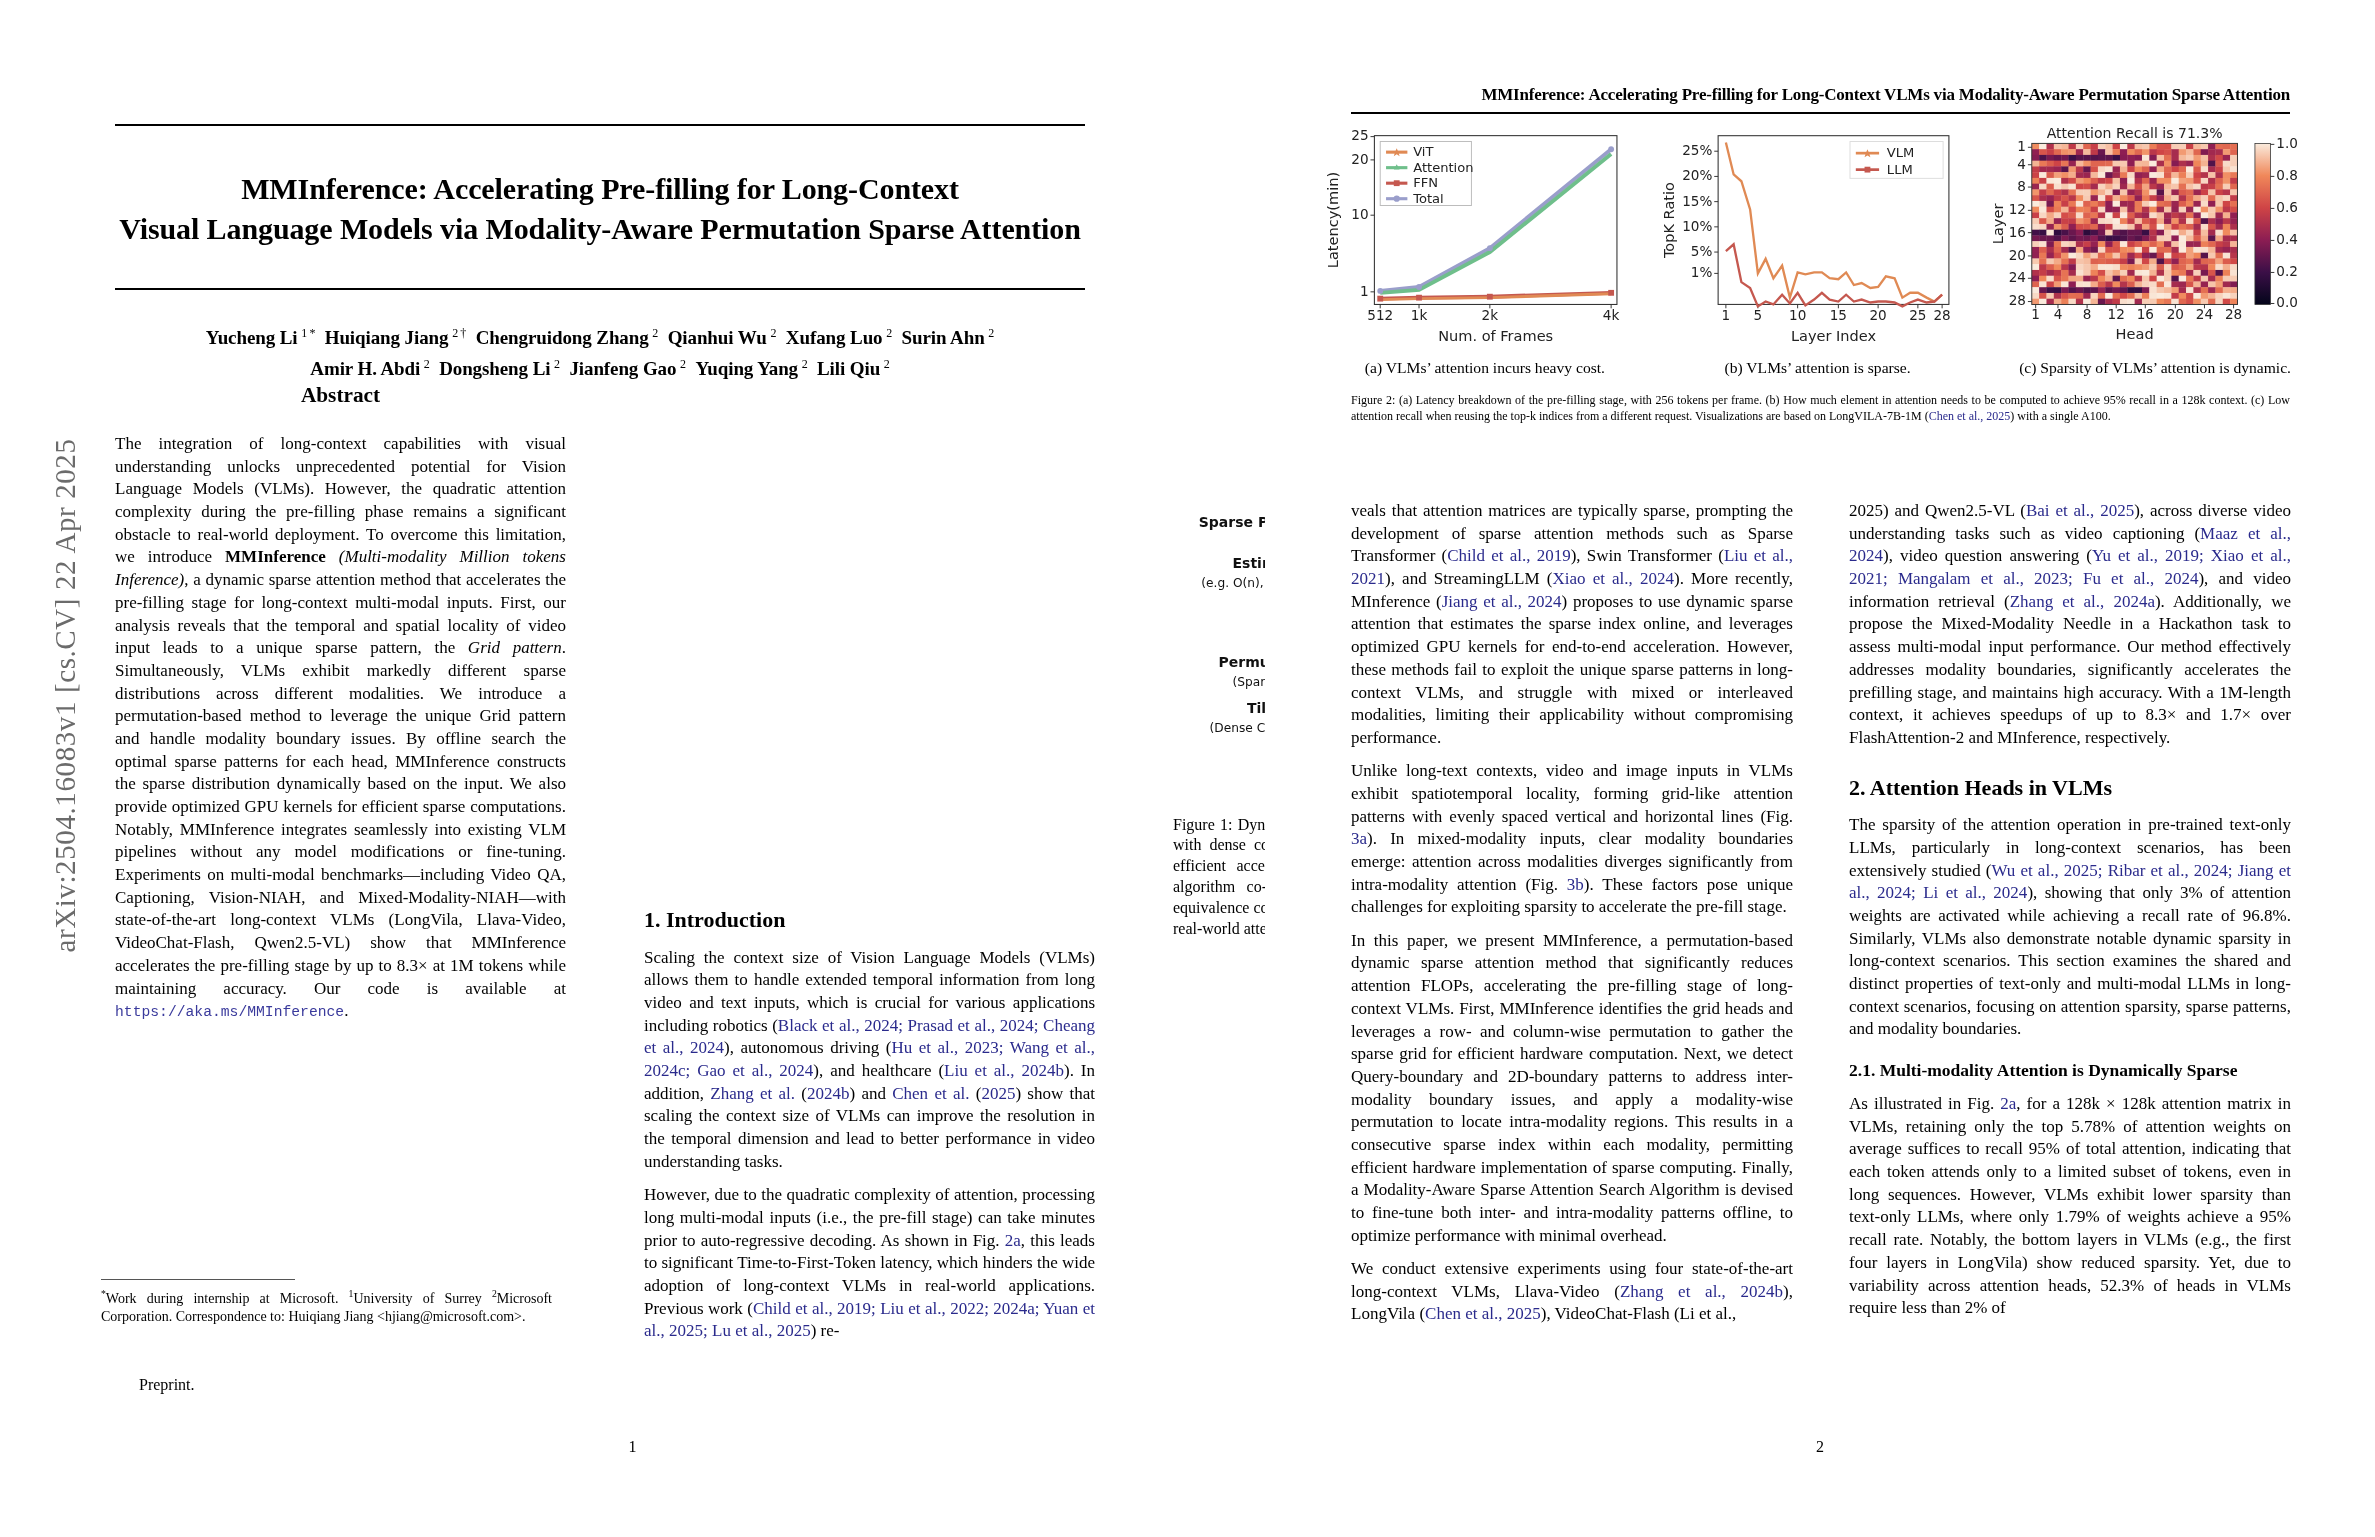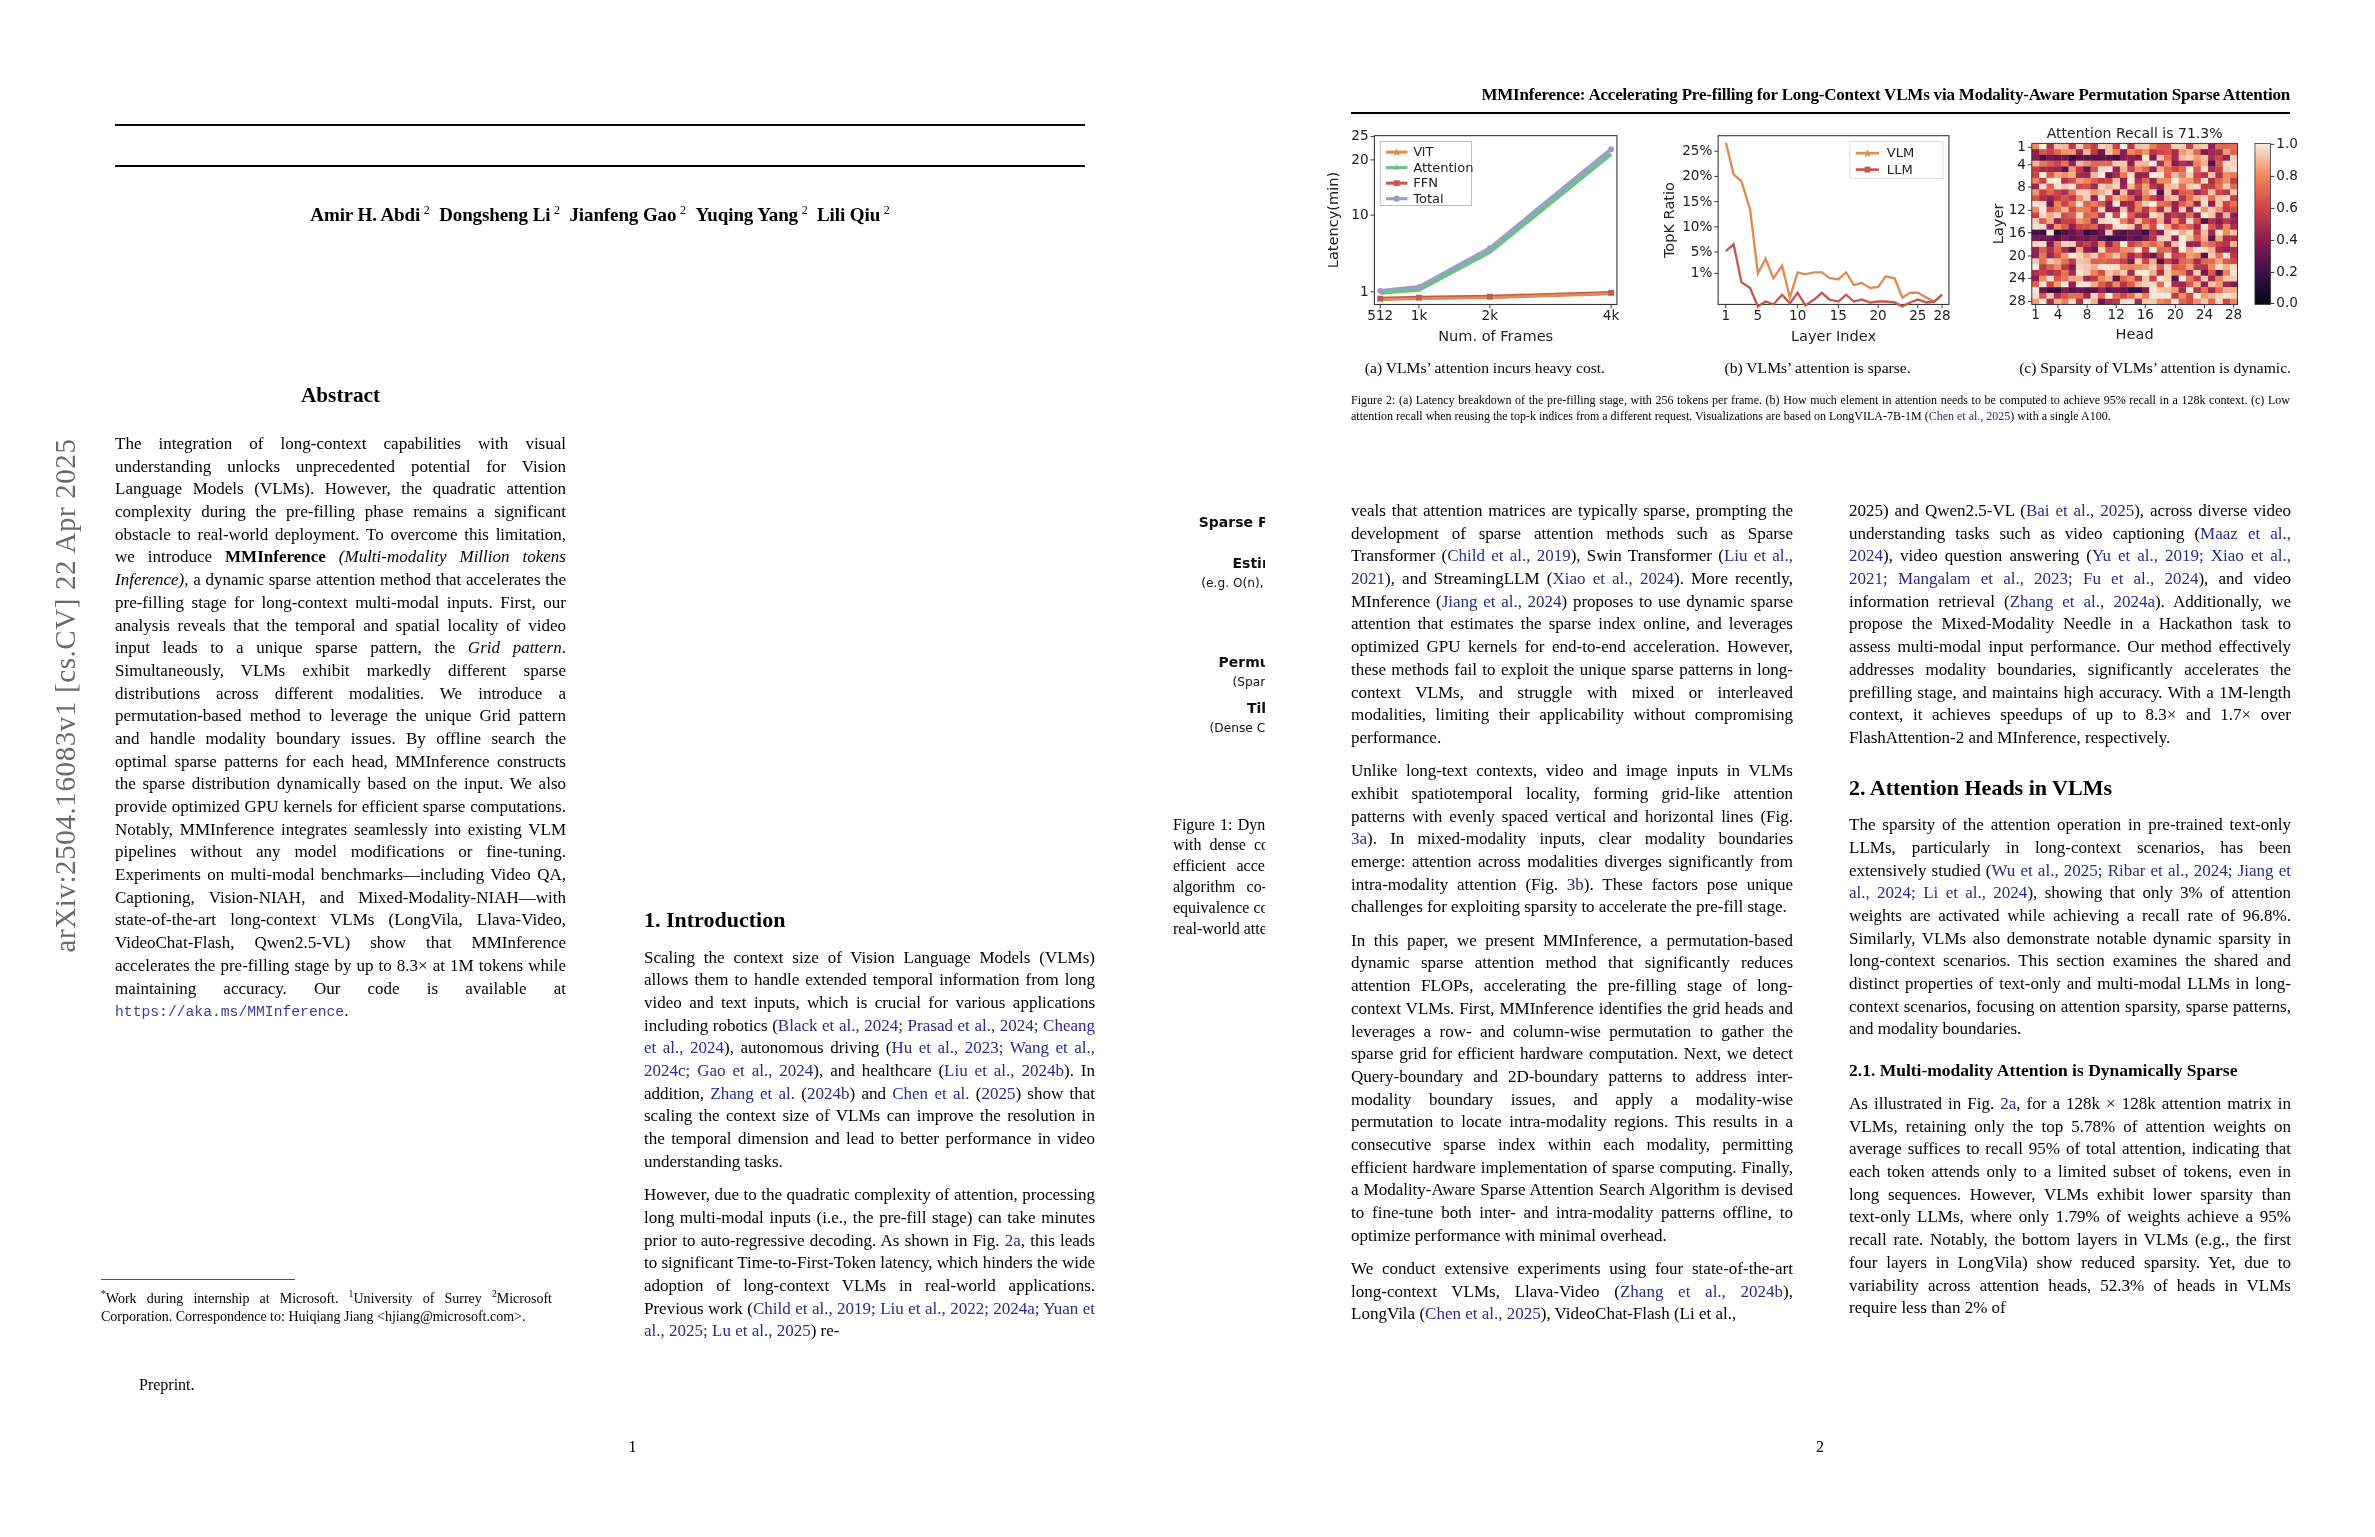--- a/index.html
+++ b/index.html
@@ -111,22 +111,27 @@
 <body>
 
 <div class="viewport">
 
   <div class="page" id="page-left">
 
     <div class="arxiv-stamp">arXiv:2504.16083v1  [cs.CV]  22 Apr 2025</div>
 
     <div class="lp-inner">
       <div class="rule-top"></div>
+      <div class="title">
+        <div>MMInference: Accelerating Pre-filling for Long-Context</div>
+        <div>Visual Language Models via Modality-Aware Permutation Sparse Attention</div>
+      </div>
       <div class="rule-mid"></div>
       <div class="authors">
+        <div id="auth1">Yucheng Li <sup>1 *</sup> Huiqiang Jiang <sup>2 †</sup> Chengruidong Zhang <sup>2</sup> Qianhui Wu <sup>2</sup> Xufang Luo <sup>2</sup> Surin Ahn <sup>2</sup></div>
         <div id="auth2">Amir H. Abdi <sup>2</sup> Dongsheng Li <sup>2</sup> Jianfeng Gao <sup>2</sup> Yuqing Yang <sup>2</sup> Lili Qiu <sup>2</sup></div>
       </div>
     </div>
 
     <div class="lp-cols">
 
       <div class="col col-a">
         <div class="abs-head">Abstract</div>
         <p class="body"><span>The integration of long-context capabilities with visual understanding unlocks unprecedented potential for Vision Language Models (VLMs). However, the quadratic attention complexity during the pre-filling phase remains a significant obstacle to real-world deployment. To overcome this limitation, we introduce </span><b>MMInference</b><i> (Multi-modality Million tokens Inference)</i><span>, a dynamic sparse attention method that accelerates the pre-filling stage for long-context multi-modal inputs. First, our analysis reveals that the temporal and spatial locality of video input leads to a unique sparse pattern, the </span><i>Grid pattern</i><span>. Simultaneously, VLMs exhibit markedly different sparse distributions across different modalities. We introduce a permutation-based method to leverage the unique Grid pattern and handle modality boundary issues. By offline search the optimal sparse patterns for each head, MMInference constructs the sparse distribution dynamically based on the input. We also provide optimized GPU kernels for efficient sparse computations. Notably, MMInference integrates seamlessly into existing VLM pipelines without any model modifications or fine-tuning. Experiments on multi-modal benchmarks—including Video QA, Captioning, Vision-NIAH, and Mixed-Modality-NIAH—with state-of-the-art long-context VLMs (LongVila, Llava-Video, VideoChat-Flash, Qwen2.5-VL) show that MMInference accelerates the pre-filling stage by up to 8.3× at 1M tokens while maintaining accuracy. Our code is available at </span><span class="mono">https://aka.ms/MMInference</span><span>.</span></p>
       </div>

